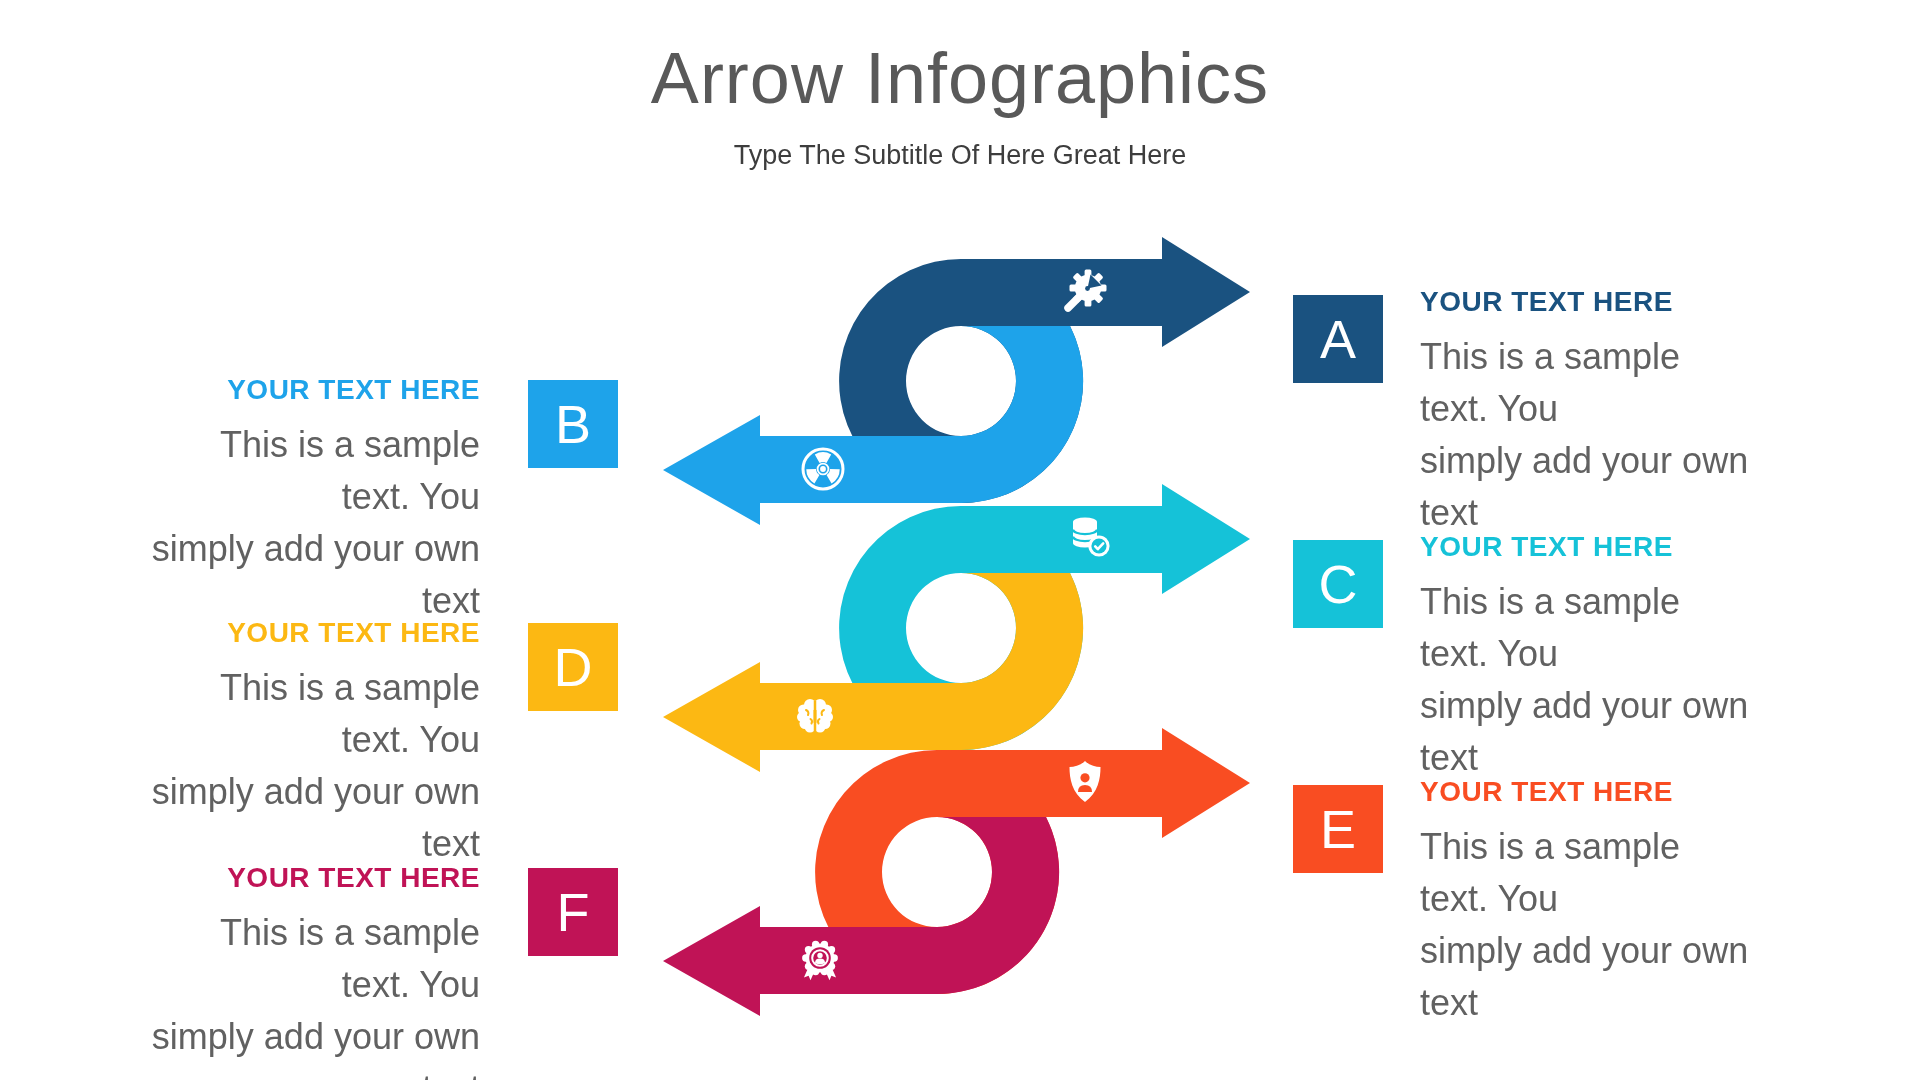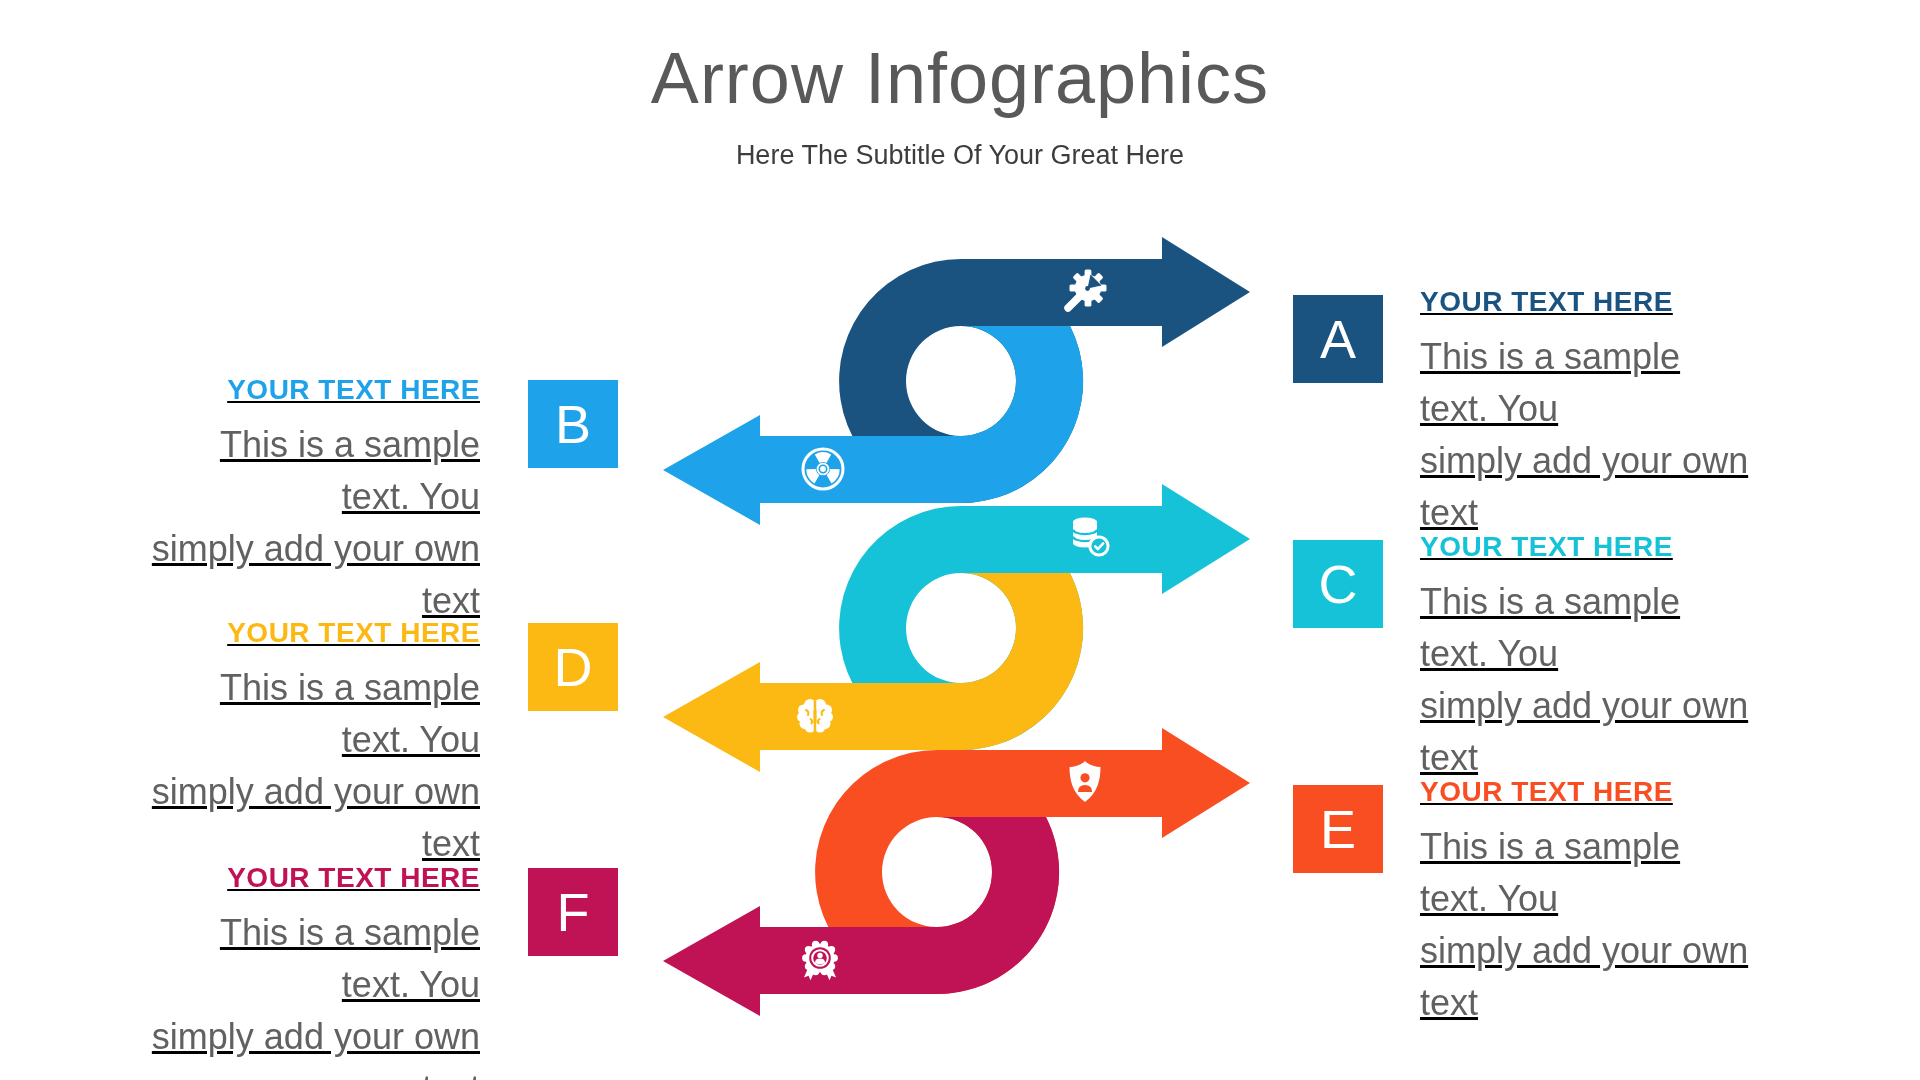--- a/index.html
+++ b/index.html
@@ -15,36 +15,36 @@
     position:absolute;left:0;top:140px;width:1920px;text-align:center;
     font-size:27px;line-height:30px;font-weight:400;
   }
   #diagram{position:absolute;left:0;top:0;}
   .unit-block{position:absolute;}
   .letter-box{
     position:absolute;width:90px;height:88px;background:var(--c);
     display:flex;align-items:center;justify-content:center;
     color:#ffffff;font-size:54px;font-weight:400;
   }
-  .texts{position:absolute;width:330px;text-decoration:underline;}
+  .texts{position:absolute;width:330px;}
   .item-heading{
     font-size:28px;line-height:34px;font-weight:700;color:var(--c);
     letter-spacing:0.5px;
   }
   .item-body{margin-top:12px;font-size:36px;line-height:52px;}
   .side-right .texts{left:127px;top:0;text-align:left;}
   .side-right .letter-box{left:0;top:10px;}
   .side-left  .texts{left:0;top:0;text-align:right;}
   .side-left  .letter-box{left:378px;top:7px;}
 </style>
 </head>
 <body>
 
 <div class="page-title" style="color: var(--tc); --tc: #595959;">Arrow Infographics</div>
-<div class="page-subtitle" style="color: var(--sc); --sc: #3D3D3D;">Here The Subtitle Of Your Great Here</div>
+<div class="page-subtitle" style="color: var(--sc); --sc: #3D3D3D;">Type The Subtitle Of Here Great Here</div>
 
 <svg id="diagram" width="1920" height="1080" viewBox="0 0 1920 1080">
 
   <g style="--ct: #1A5280; --cb: #1EA3EA;">
     <path fill="var(--ct)" fill-rule="evenodd" d="M961,259 H1162 V237 L1250,292 L1162,347 V326 H1070 A122,122 0 1 1 961,259 Z
          M1016,381 A55,55 0 1 1 906,381 A55,55 0 1 1 1016,381 Z"></path>
     <path fill="var(--cb)" d="M663,470 L760,415 V436 H961 A55,55 0 0 0 961,326 L1070,326 A122,122 0 0 1 961,503 H760 V525 Z"></path>
 
     <g transform="translate(1084,292)">
       <g fill="#ffffff" transform="translate(4,-4)">

